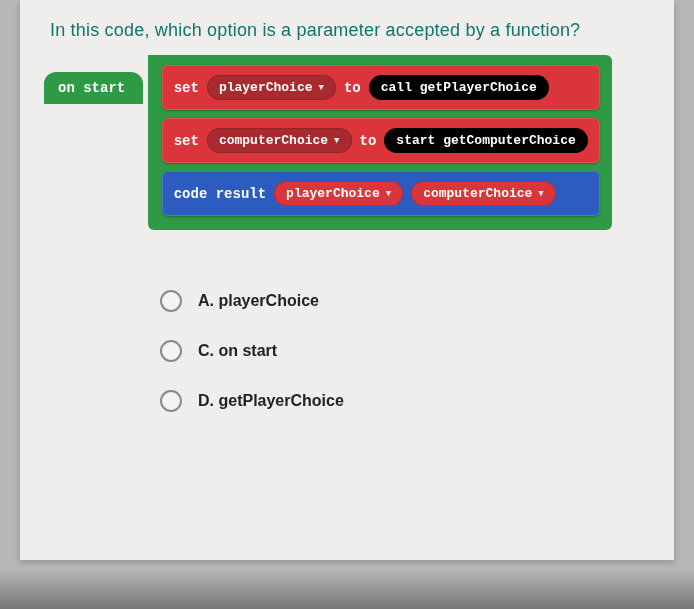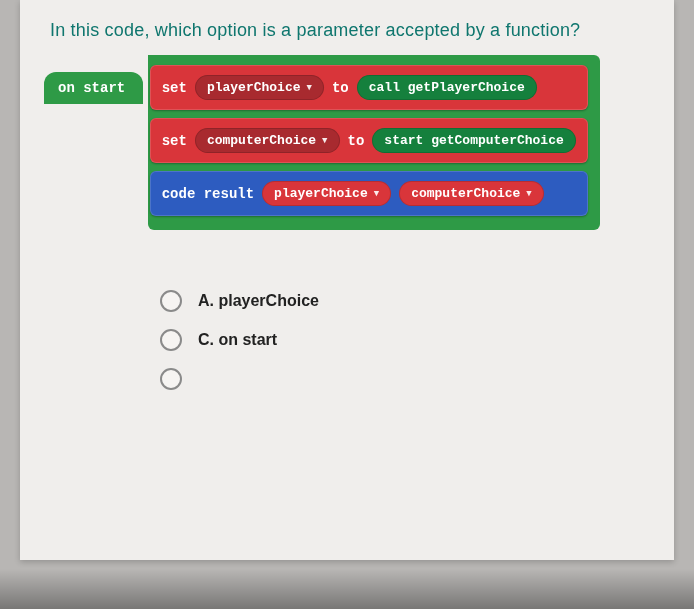--- a/index.html
+++ b/index.html
@@ -33,21 +33,21 @@
     color: #fff;
     font-family: "Courier New", monospace;
     font-weight: bold;
     font-size: 14px;
     padding: 8px 18px 8px 14px;
     border-radius: 12px 12px 0 0;
     display: inline-block;
   }
   .c-body {
     background: #2e9a46;
-    padding: 10px 12px 14px 2px;
+    padding: 10px 12px 14px 14px;
     border-radius: 0 6px 6px 6px;
     display: inline-block;
   }
   .c-inner {
     display: flex;
     flex-direction: column;
     gap: 8px;
   }
   .stack {
     font-family: "Courier New", monospace;
@@ -69,32 +69,32 @@
     padding: 5px 12px;
     display: inline-flex;
     align-items: center;
     gap: 6px;
     font-family: "Courier New", monospace;
     font-weight: bold;
     font-size: 13px;
     box-shadow: inset 0 0 0 1px rgba(0,0,0,0.15);
   }
   .pill.darkred { background: #a82a2f; color: #fff; }
-  .pill.blue { background: #15803d; color: #fff; }
+  .pill.blue { background: #000000; color: #fff; }
   .pill.red { background: #d9353a; color: #fff; }
   .dd-arrow {
     font-size: 9px;
     opacity: 0.9;
   }
   .answers {
     margin-top: 60px;
     margin-left: 110px;
     display: flex;
     flex-direction: column;
-    gap: 17px;
+    gap: 28px;
   }
   .answer {
     display: flex;
     align-items: center;
     gap: 16px;
     cursor: pointer;
   }
   .radio {
     width: 22px;
     height: 22px;
@@ -171,18 +171,21 @@
       </div>
     </div>
     <div class="answer">
       <div class="radio"></div>
       <div class="ans-text">
         <span>C.</span>&nbsp;<span>on start</span>
       </div>
     </div>
     <div class="answer">
       <div class="radio"></div>
+      <div class="ans-text">
+        <span>D.</span>&nbsp;<span>getPlayerChoice</span>
+      </div>
     </div>
   </div>
 
 </div>
 
 <div class="shadow-bottom"></div>
 
 </body></html>

